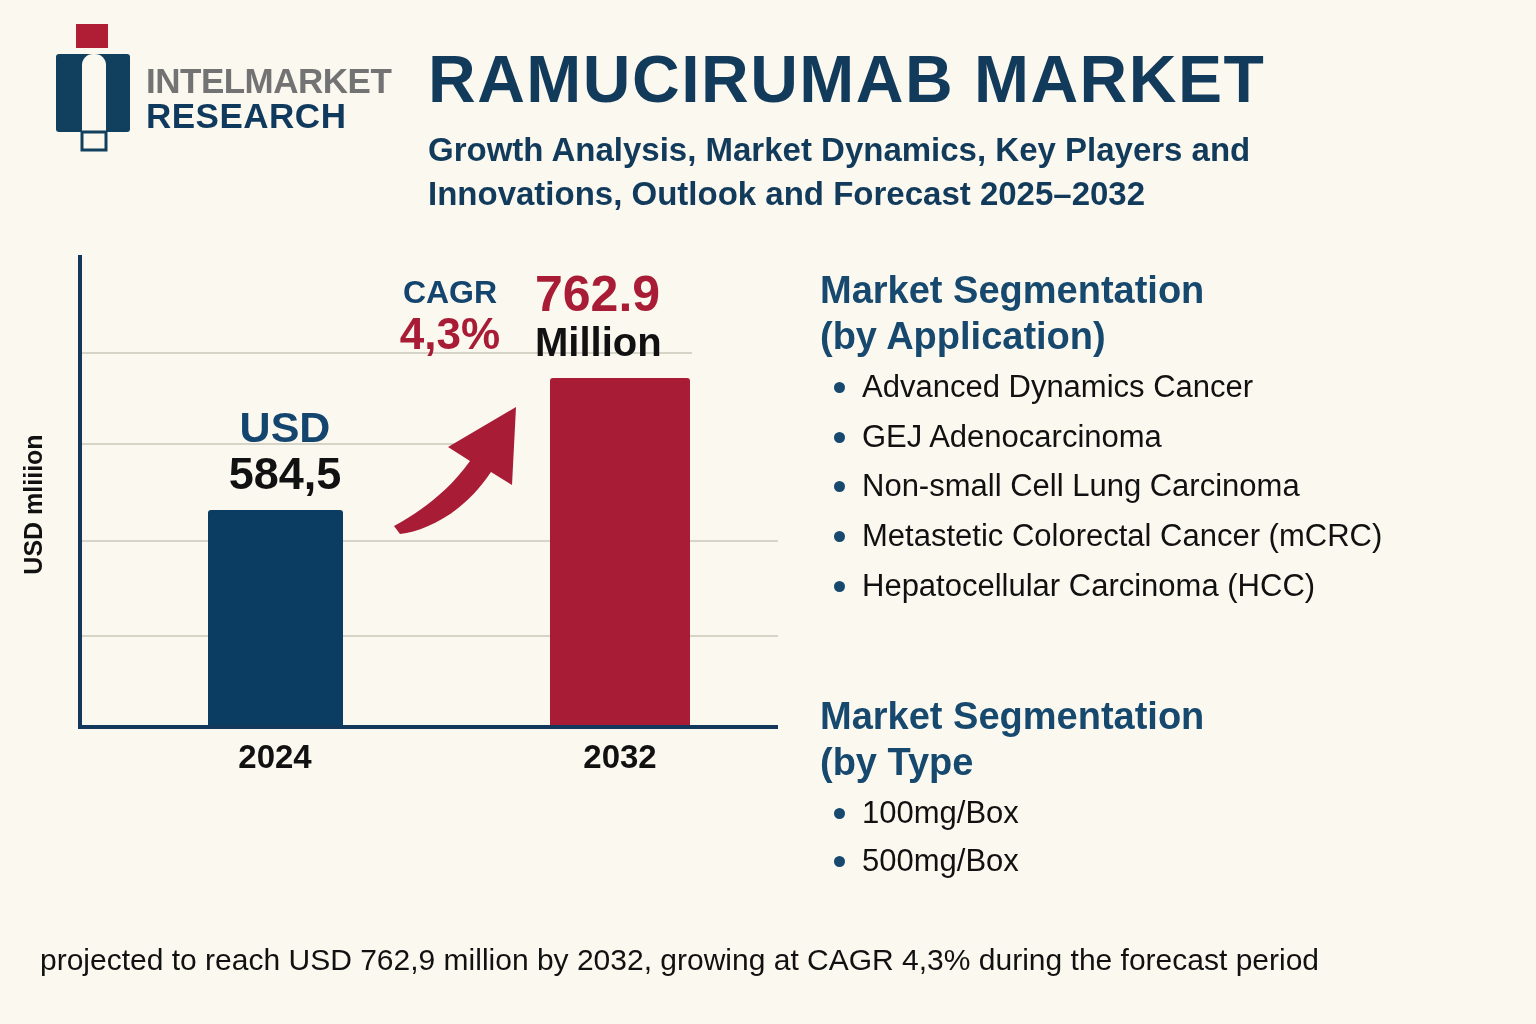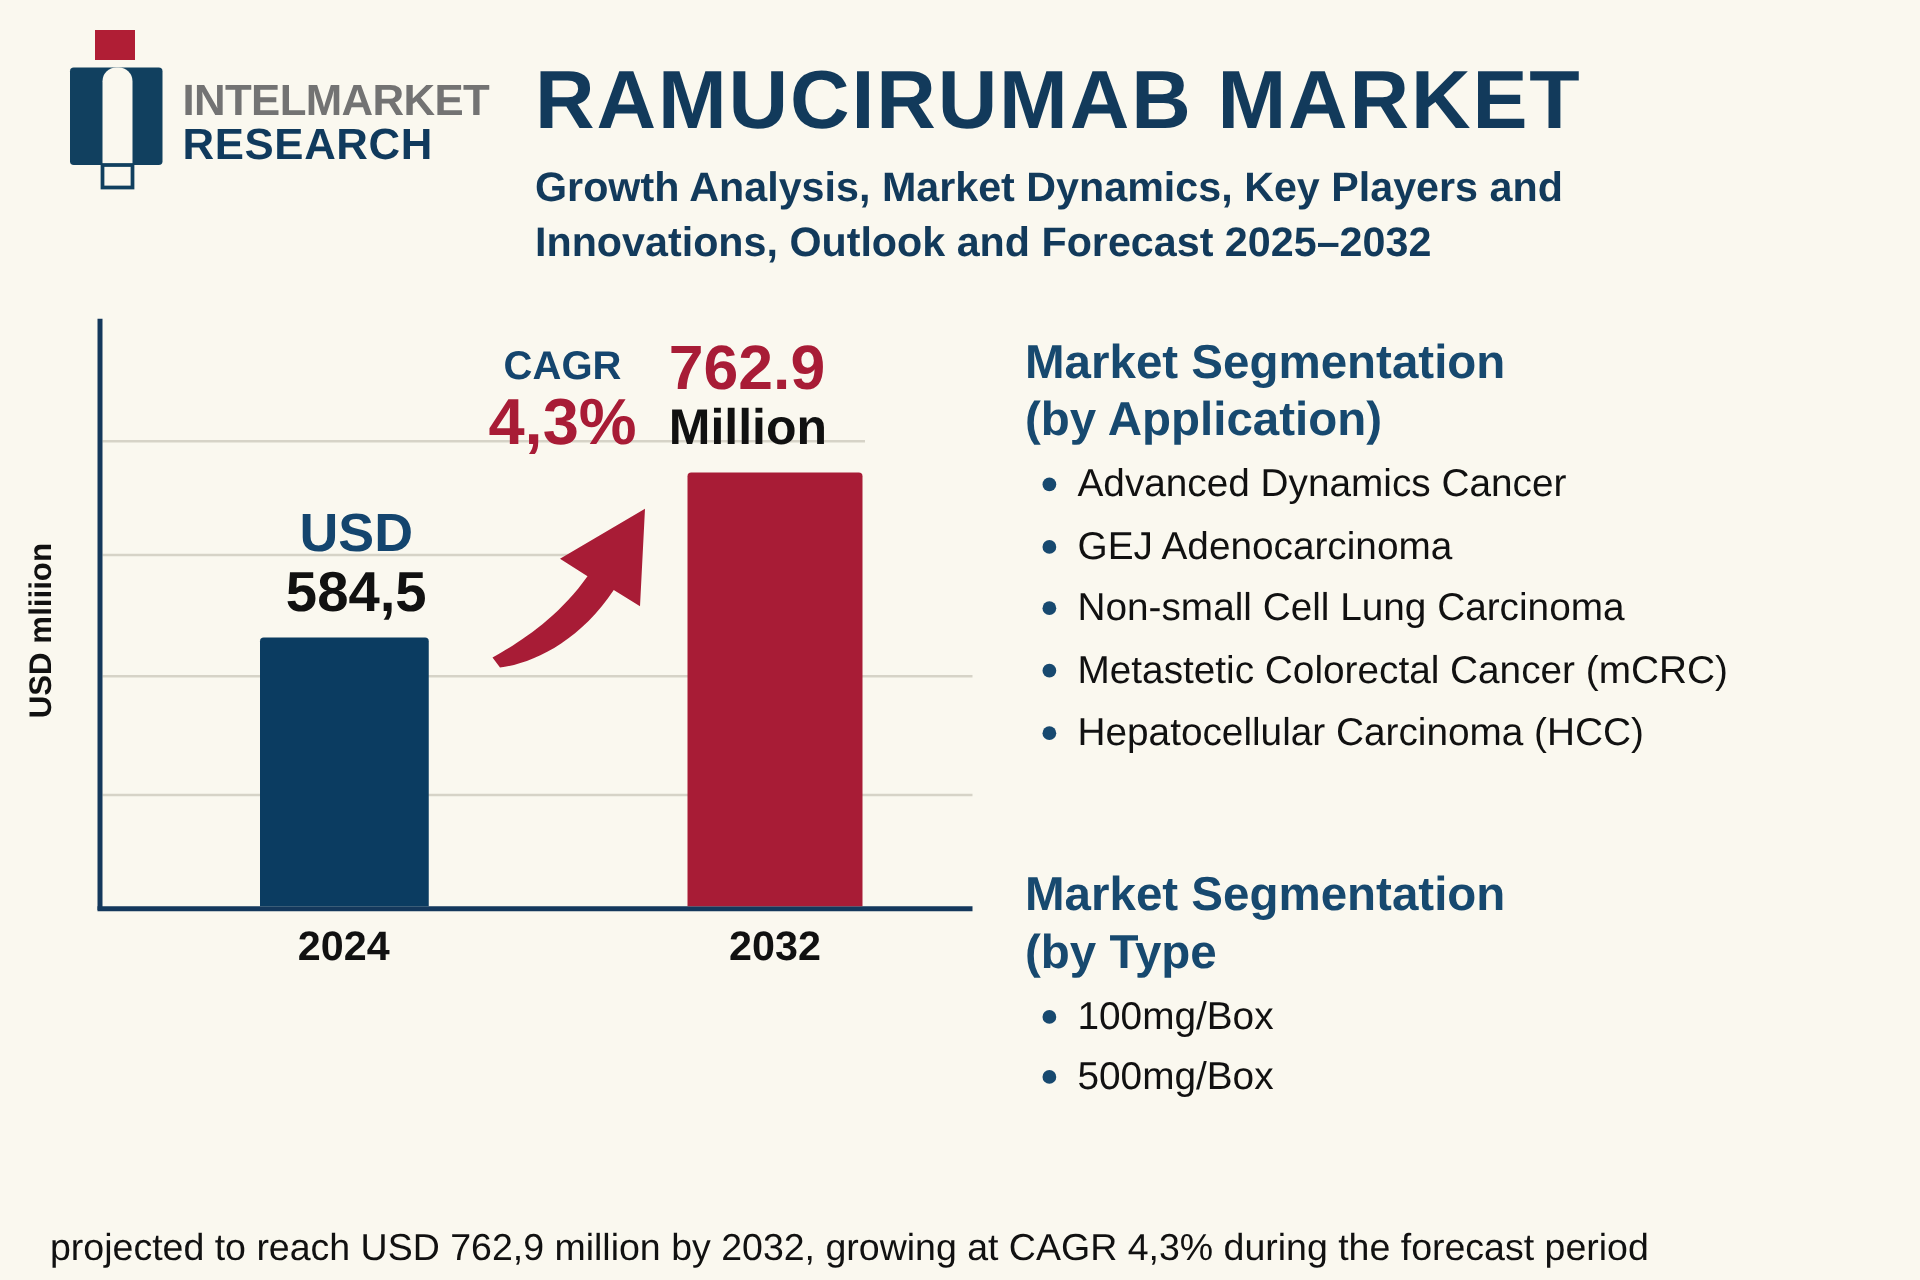--- a/index.html
+++ b/index.html
@@ -171,21 +171,21 @@
     width: 160px;
     text-align: center;
   }
   .cagr-block .lbl {
     font-size: 32px;
     font-weight: bold;
     color: #14456e;
     line-height: 1.08;
   }
   .cagr-block .pct {
-    font-size: 52px;
+    font-size: 44px;
     font-weight: bold;
     color: #a81c36;
     line-height: 1.08;
   }
 
   .val-2032 {
     position: absolute;
     left: 535px;
     top: 18px;
     width: 190px;
@@ -266,21 +266,21 @@
     top: 795px;
     width: 770px;
     font-size: 30px;
     line-height: 1.33;
     color: #111;
     font-family: "Liberation Sans", sans-serif;
   }
   .summary-tail {
     position: absolute;
     left: 40px;
-    top: 979px;
+    top: 940px;
     width: 1480px;
     font-size: 30px;
     line-height: 1.3;
     color: #111;
     font-family: "Liberation Sans", sans-serif;
     white-space: nowrap;
   }
 </style>
 </head>
 <body>

